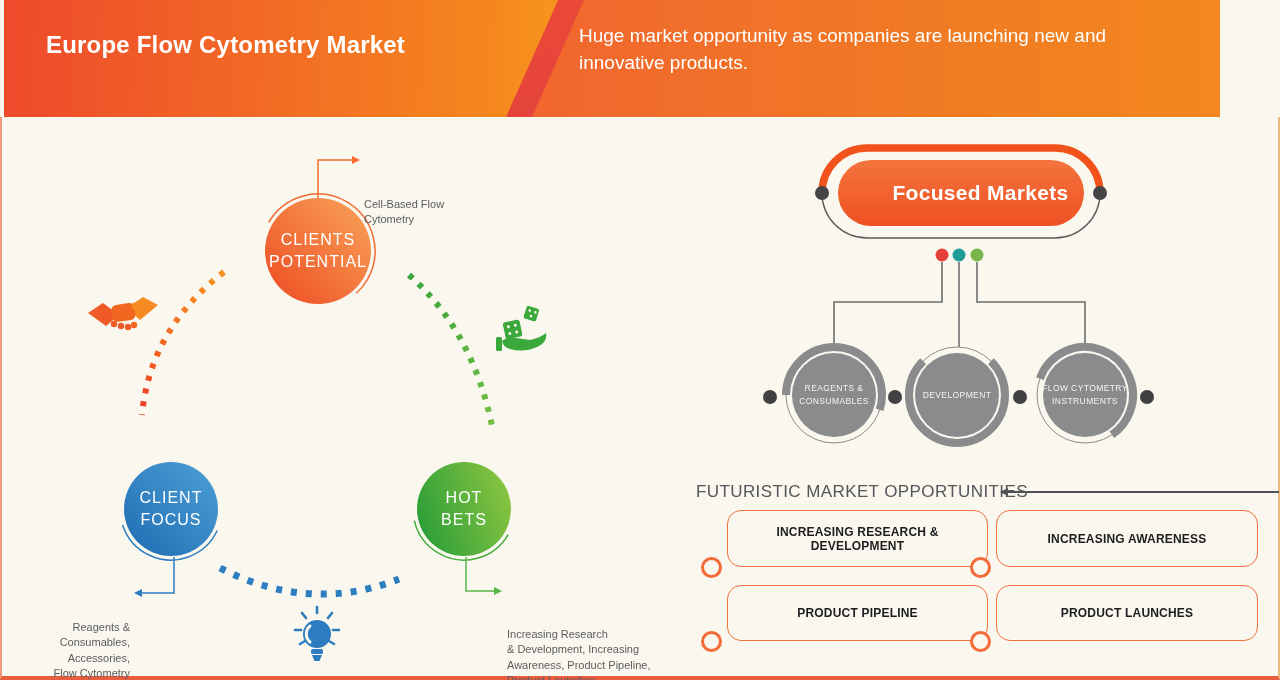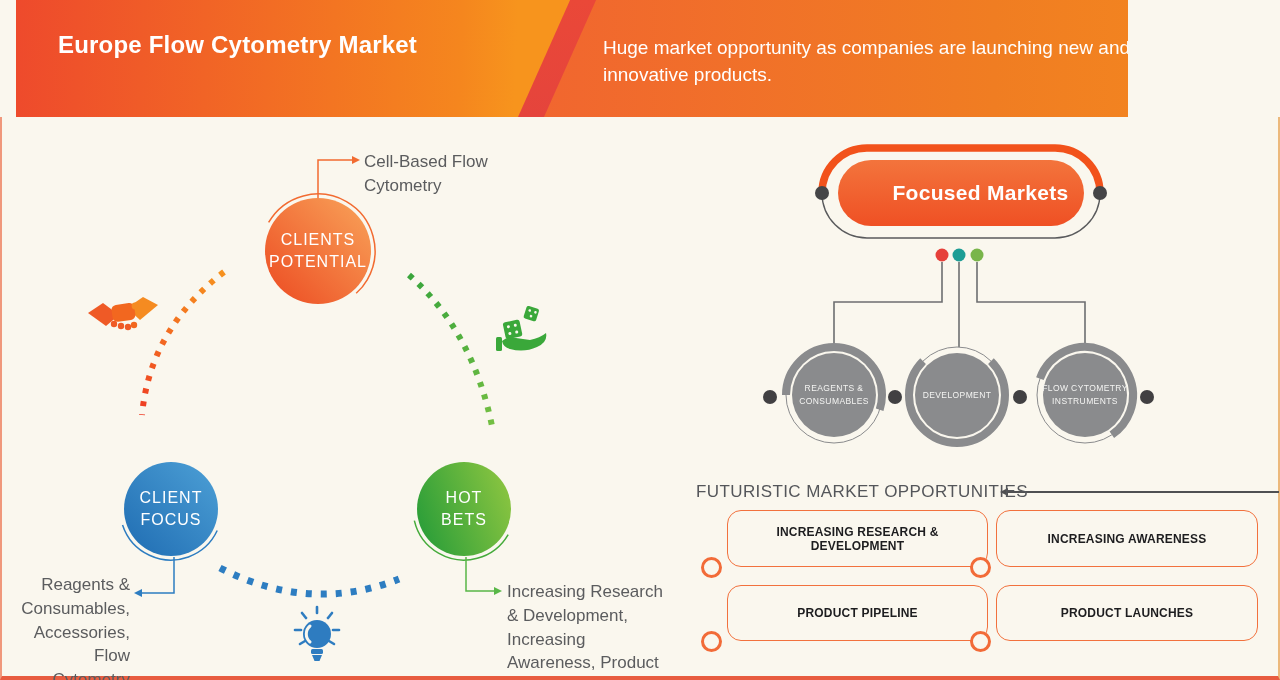--- a/index.html
+++ b/index.html
@@ -3,61 +3,61 @@
 <meta charset="utf-8">
 <style>
   html,body{margin:0;padding:0;}
   body{
     width:1280px;height:680px;overflow:hidden;position:relative;
     font-family:"Liberation Sans", sans-serif;
     background:#faf7ee;
   }
   
   .header{
-    position:absolute;top:0;left:16px;width:1112px;height:117px;
+    position:absolute;top:0;left:4px;width:1216px;height:117px;
     background:linear-gradient(92deg,#ee4a2c 0%,#f5861e 40%,#f7941d 45%,#f7941d 100%);
     overflow:hidden;
   }
   .header-right{
     position:absolute;top:0;left:525px;width:755px;height:117px;
     background:linear-gradient(90deg,#f1662f 0%,#f07d22 60%,#f58a1e 100%);
     clip-path:polygon(52px 0,100% 0,100% 100%,0 100%);
   }
   .header-stripe{
     position:absolute;top:0;left:502px;width:26px;height:117px;
     background:linear-gradient(180deg,#ea4838,#e5443c);
     transform-origin:0 100%;transform:skewX(-24deg);
   }
   .page-title{
     position:absolute;left:42px;top:31px;margin:0;
     font-size:24px;font-weight:bold;color:#ffffff;letter-spacing:.2px;
   }
   .subtitle{
-    position:absolute;left:575px;top:23px;margin:12px;width:600px;
+    position:absolute;left:575px;top:23px;margin:0;width:600px;
     font-size:19px;color:#ffffff;line-height:1.42;white-space:pre-line;font-weight:400;
   }
   
   .content{
     position:absolute;top:117px;left:0;width:1280px;height:563px;
     background:#faf7ee;box-sizing:border-box;
     border-left:2px solid #f0987c;border-right:2px solid #ecb97c;border-bottom:4px solid #e85c40;
   }
   .layer{position:absolute;top:0;left:0;}
   svg.layer{z-index:1;}
   .lbl{position:absolute;z-index:2;display:flex;align-items:center;justify-content:center;text-align:center;}
   
   .big-circle{position:absolute;z-index:2;border-radius:50%;display:flex;align-items:center;justify-content:center;}
   .circle-cp{left:263px;top:81px;width:106px;height:106px;background:linear-gradient(225deg,#f9a45a,#ec4a21);}
   .circle-cf{left:122px;top:345px;width:94px;height:94px;background:linear-gradient(225deg,#4da0d6,#1f6cb2);align-items:center;}
   .circle-hb{left:415px;top:345px;width:94px;height:94px;background:linear-gradient(250deg,#93c841,#219a38);}
   .big-circle span{
     color:#fff;font-size:16px;letter-spacing:1px;line-height:1.4;white-space:pre-line;text-align:center;
   }
   .note{
-    position:absolute;z-index:2;font-size:17px;color:#5b5c5e;line-height:1.4;white-space:pre-line;
+    position:absolute;z-index:2;font-size:11px;color:#5b5c5e;line-height:1.4;white-space:pre-line;margin-top:47px;
   }
   
   .fm-pill{
     position:absolute;z-index:2;left:836px;top:43px;width:246px;height:66px;border-radius:33px;
     background:linear-gradient(180deg,#f3743c,#ef5024);
     display:flex;align-items:center;justify-content:center;
   }
   .fm-pill span{color:#fff;font-size:21px;font-weight:bold;letter-spacing:.3px;margin-left:39px;}
   .seg-lbl{width:96px;height:46px;font-size:8.5px;color:#f4f4f2;letter-spacing:.4px;line-height:1.5;white-space:pre-line;}
   

